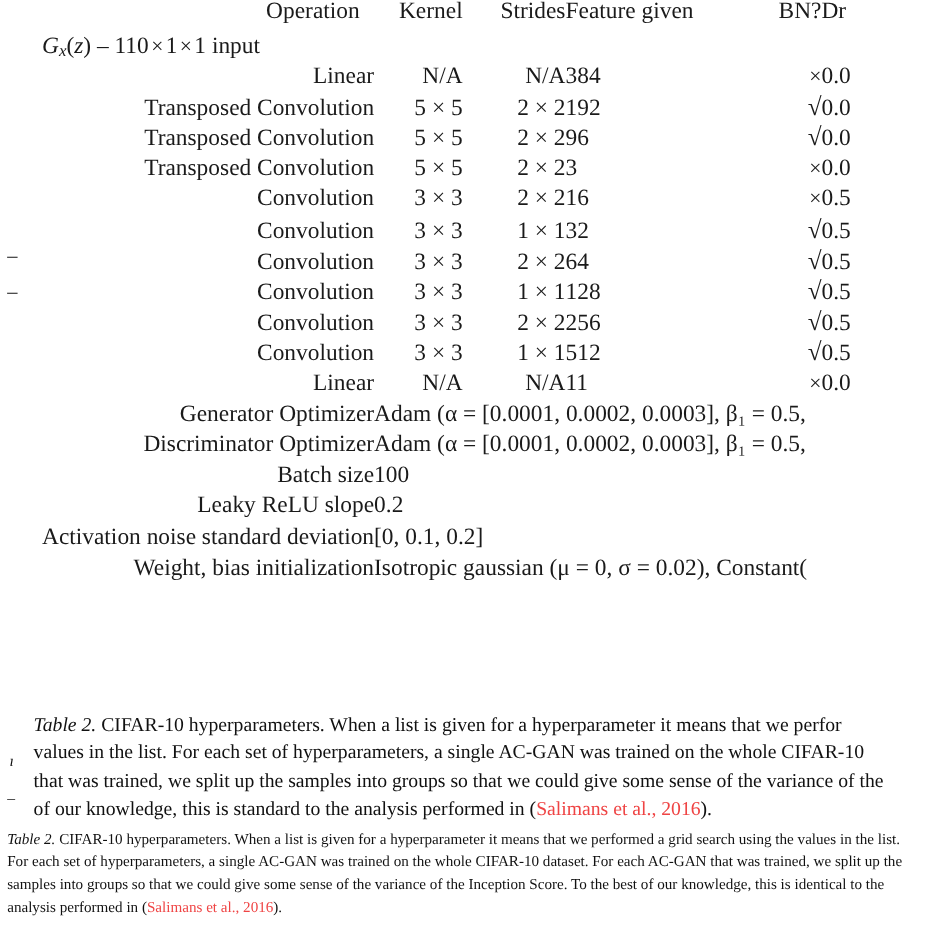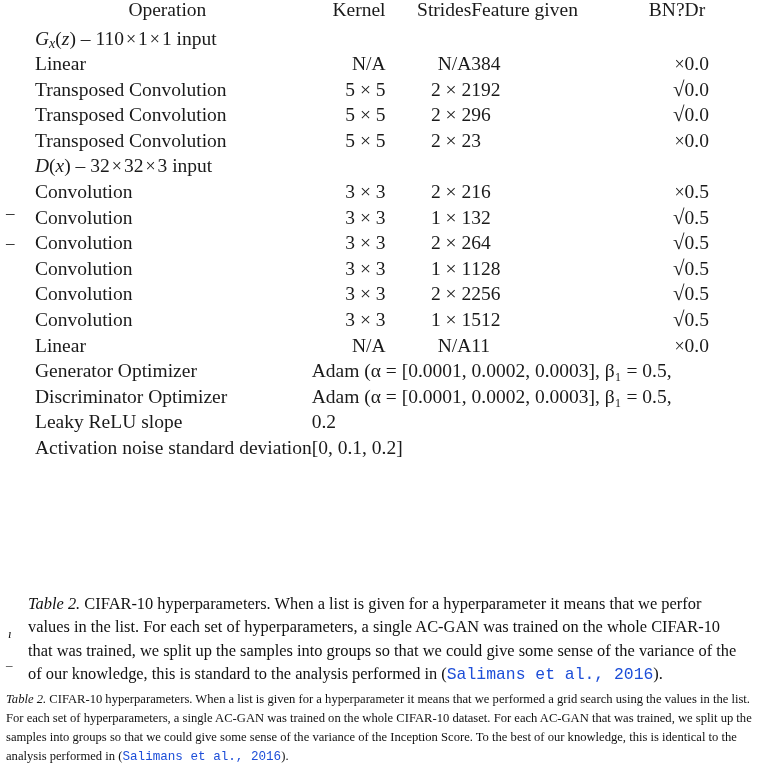--- a/index.html
+++ b/index.html
@@ -36,21 +36,21 @@
     white-space: nowrap;
   }
 
   table.hp td, table.hp th {
     padding: 0;
     border: 0;
     vertical-align: baseline;
   }
 
   
-  .c-op   {  padding-right: 12px; margin-top: 36px; }
+  .c-op   { text-align: right;  padding-right: 12px; margin-top: 36px; }
   .c-ker  { text-align: right;   width: 74px; }
   .c-str  { text-align: right;   width: 86px; }
   .c-fm   { text-align: left;   width: 150px; }
   .c-bn   { text-align: right; width: 64px; }
   .c-dr   { text-align: left;   width: 90px; padding-left: 6px; margin-left: 36px; }
 
   thead th {
     font-weight: normal;
     font-size: 19.5px;
     padding-bottom: 5px;
@@ -120,22 +120,21 @@
     width: 764px;
     font-size: 12.6px;
     line-height: 1.52;
     text-align: left;
     color: #111;
   }
   .cap-lbl {
     font-style: italic;
   }
   .cite {
-    color: #1d4ed8;
-    font-family: Liberation Mono, monospace;
+    color: #ef4444;
   }
   .caption-big .line { white-space: nowrap; }
 </style>
 </head>
 <body>
 
 <div id="table-region">
 
   <table class="hp">
     <thead>
@@ -196,32 +195,20 @@
 
       <tr>
         <td class="c-op">Transposed Convolution</td>
         <td class="c-ker">5 × 5</td>
         <td class="c-str">2 × 2</td>
         <td class="c-fm">3</td>
         <td class="c-bn"><span class="cross">×</span></td>
         <td class="c-dr">0.0</td>
       </tr>
 
-      <tr>
-        <td class="sec-label">
-          <span class="math">
-            <span class="mi">D</span>(<span class="mi">x</span>) – 32<span class="times">×</span>32<span class="times">×</span>3 input
-          </span>
-        </td>
-        <td class="c-ker"></td>
-        <td class="c-str"></td>
-        <td class="c-fm"></td>
-        <td class="c-bn"></td>
-        <td class="c-dr"></td>
-      </tr>
 
       <tr>
         <td class="c-op">Convolution</td>
         <td class="c-ker">3 × 3</td>
         <td class="c-str">2 × 2</td>
         <td class="c-fm">16</td>
         <td class="c-bn"><span class="cross">×</span></td>
         <td class="c-dr">0.5</td>
       </tr>
 
@@ -281,26 +268,34 @@
 
       <tr>
         <td class="c-op">Generator Optimizer</td>
         <td class="wide-val" colspan="5">Adam (α = [0.0001, 0.0002, 0.0003], β₁ = 0.5,</td>
       </tr>
       <tr>
         <td class="c-op">Discriminator Optimizer</td>
         <td class="wide-val" colspan="5">Adam (α = [0.0001, 0.0002, 0.0003], β₁ = 0.5,</td>
       </tr>
       <tr>
+        <td class="c-op">Batch size</td>
+        <td class="wide-val" colspan="5">100</td>
+      </tr>
+      <tr>
         <td class="c-op">Leaky ReLU slope</td>
         <td class="wide-val" colspan="5">0.2</td>
       </tr>
       <tr>
         <td class="c-op">Activation noise standard deviation</td>
         <td class="wide-val" colspan="5">[0, 0.1, 0.2]</td>
+      </tr>
+      <tr>
+        <td class="c-op">Weight, bias initialization</td>
+        <td class="wide-val" colspan="5">Isotropic gaussian (μ = 0, σ = 0.02), Constant(</td>
       </tr>
 
       <tr class="rule-row">
         <td class="rule-bottom" colspan="6"></td>
       </tr>
     </tbody>
   </table>
 </div>
 
 <span class="stray-dash" style="left:6px; top:204px;">–</span>

